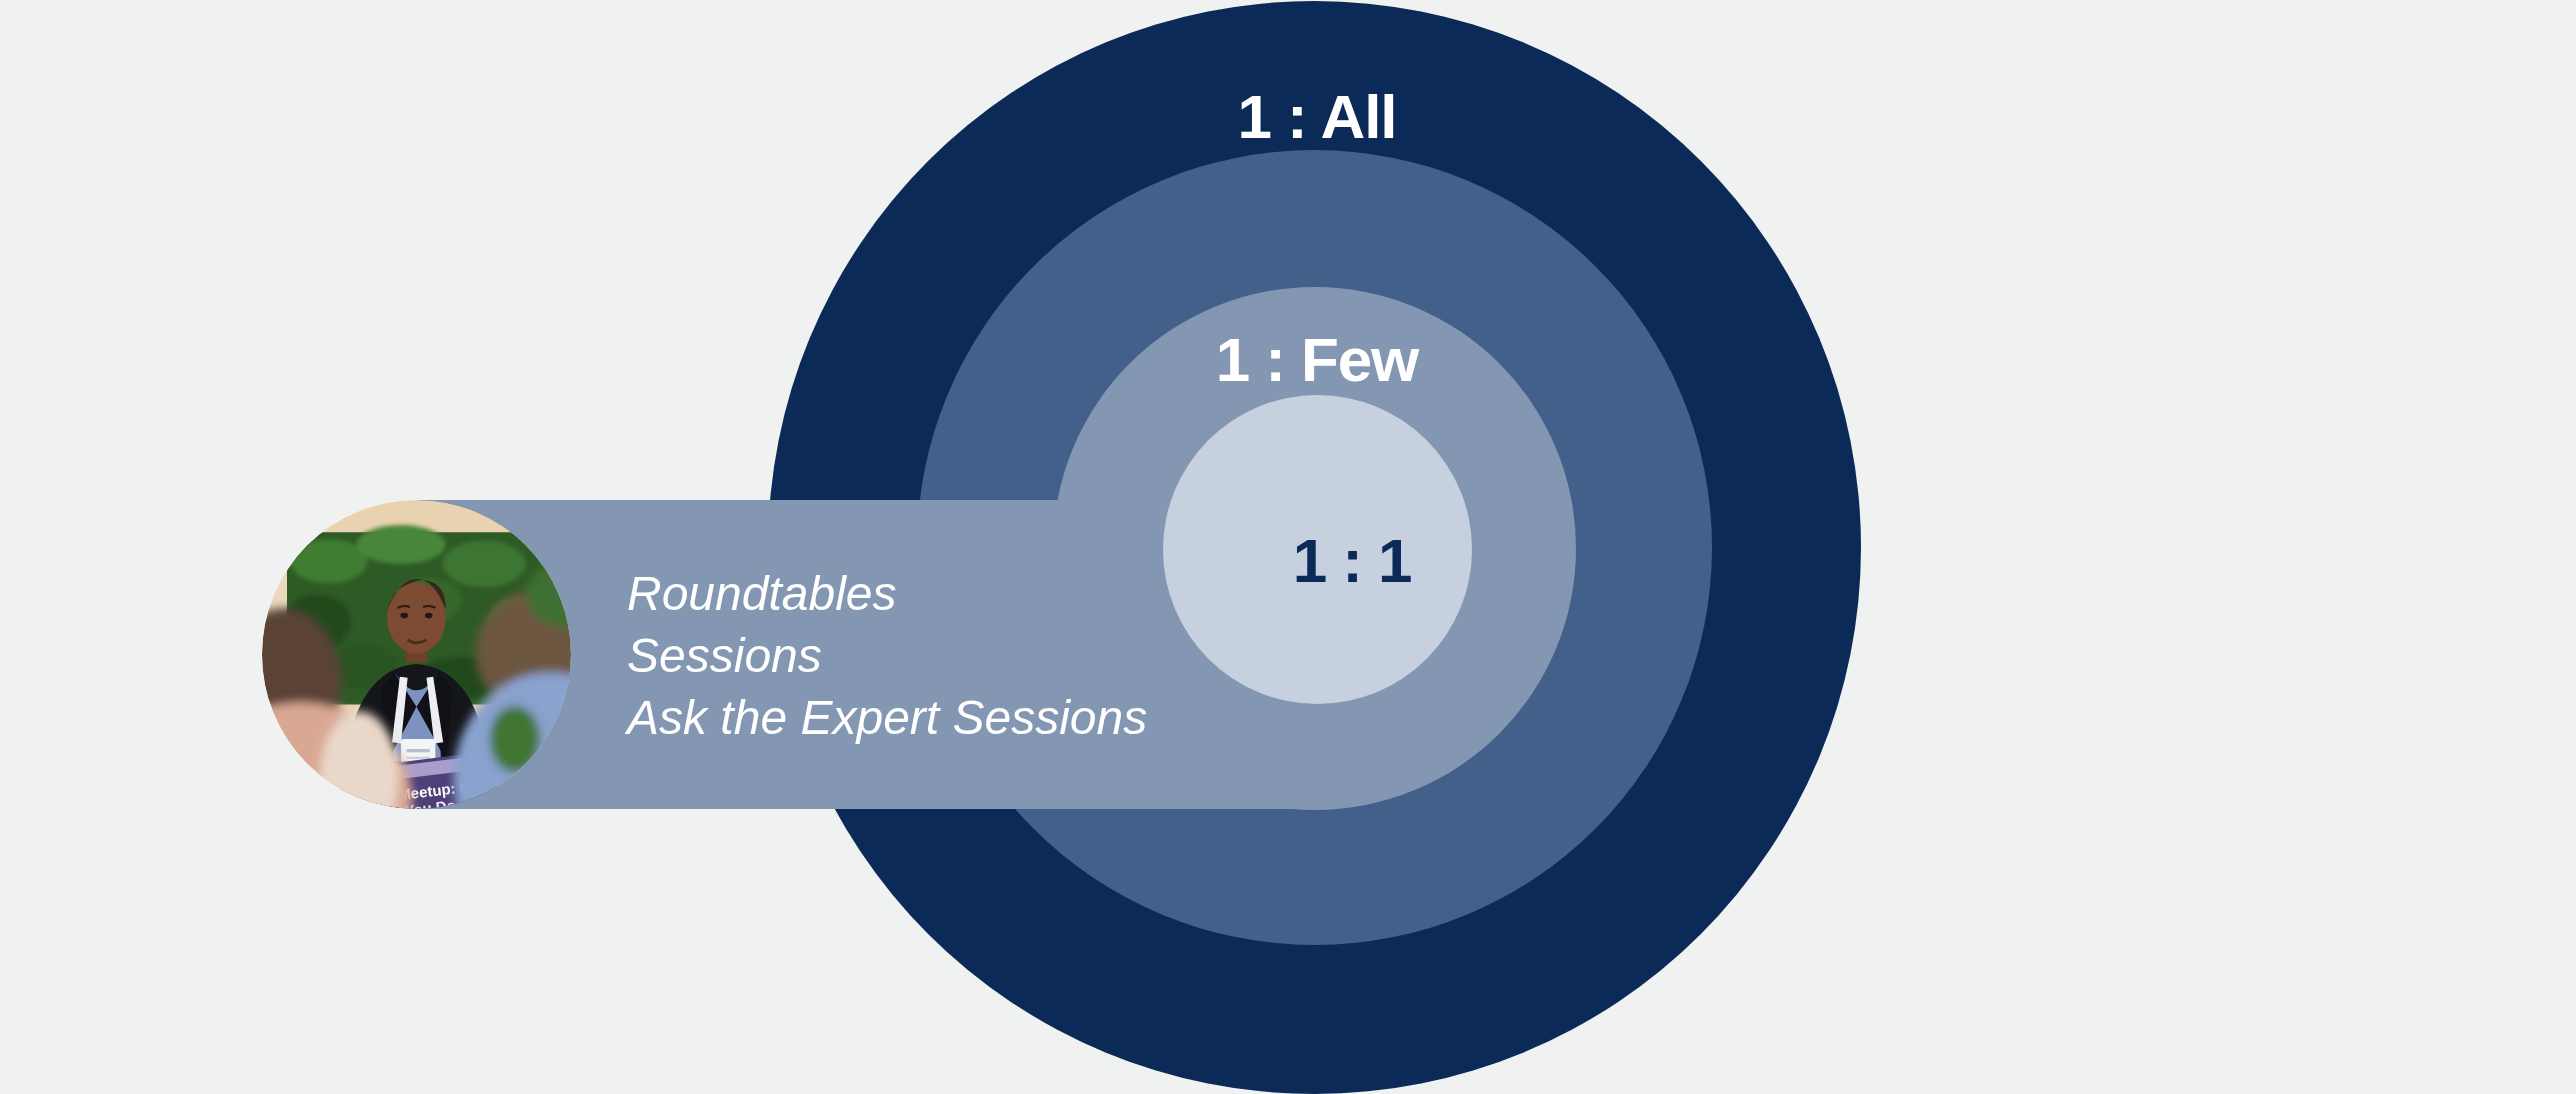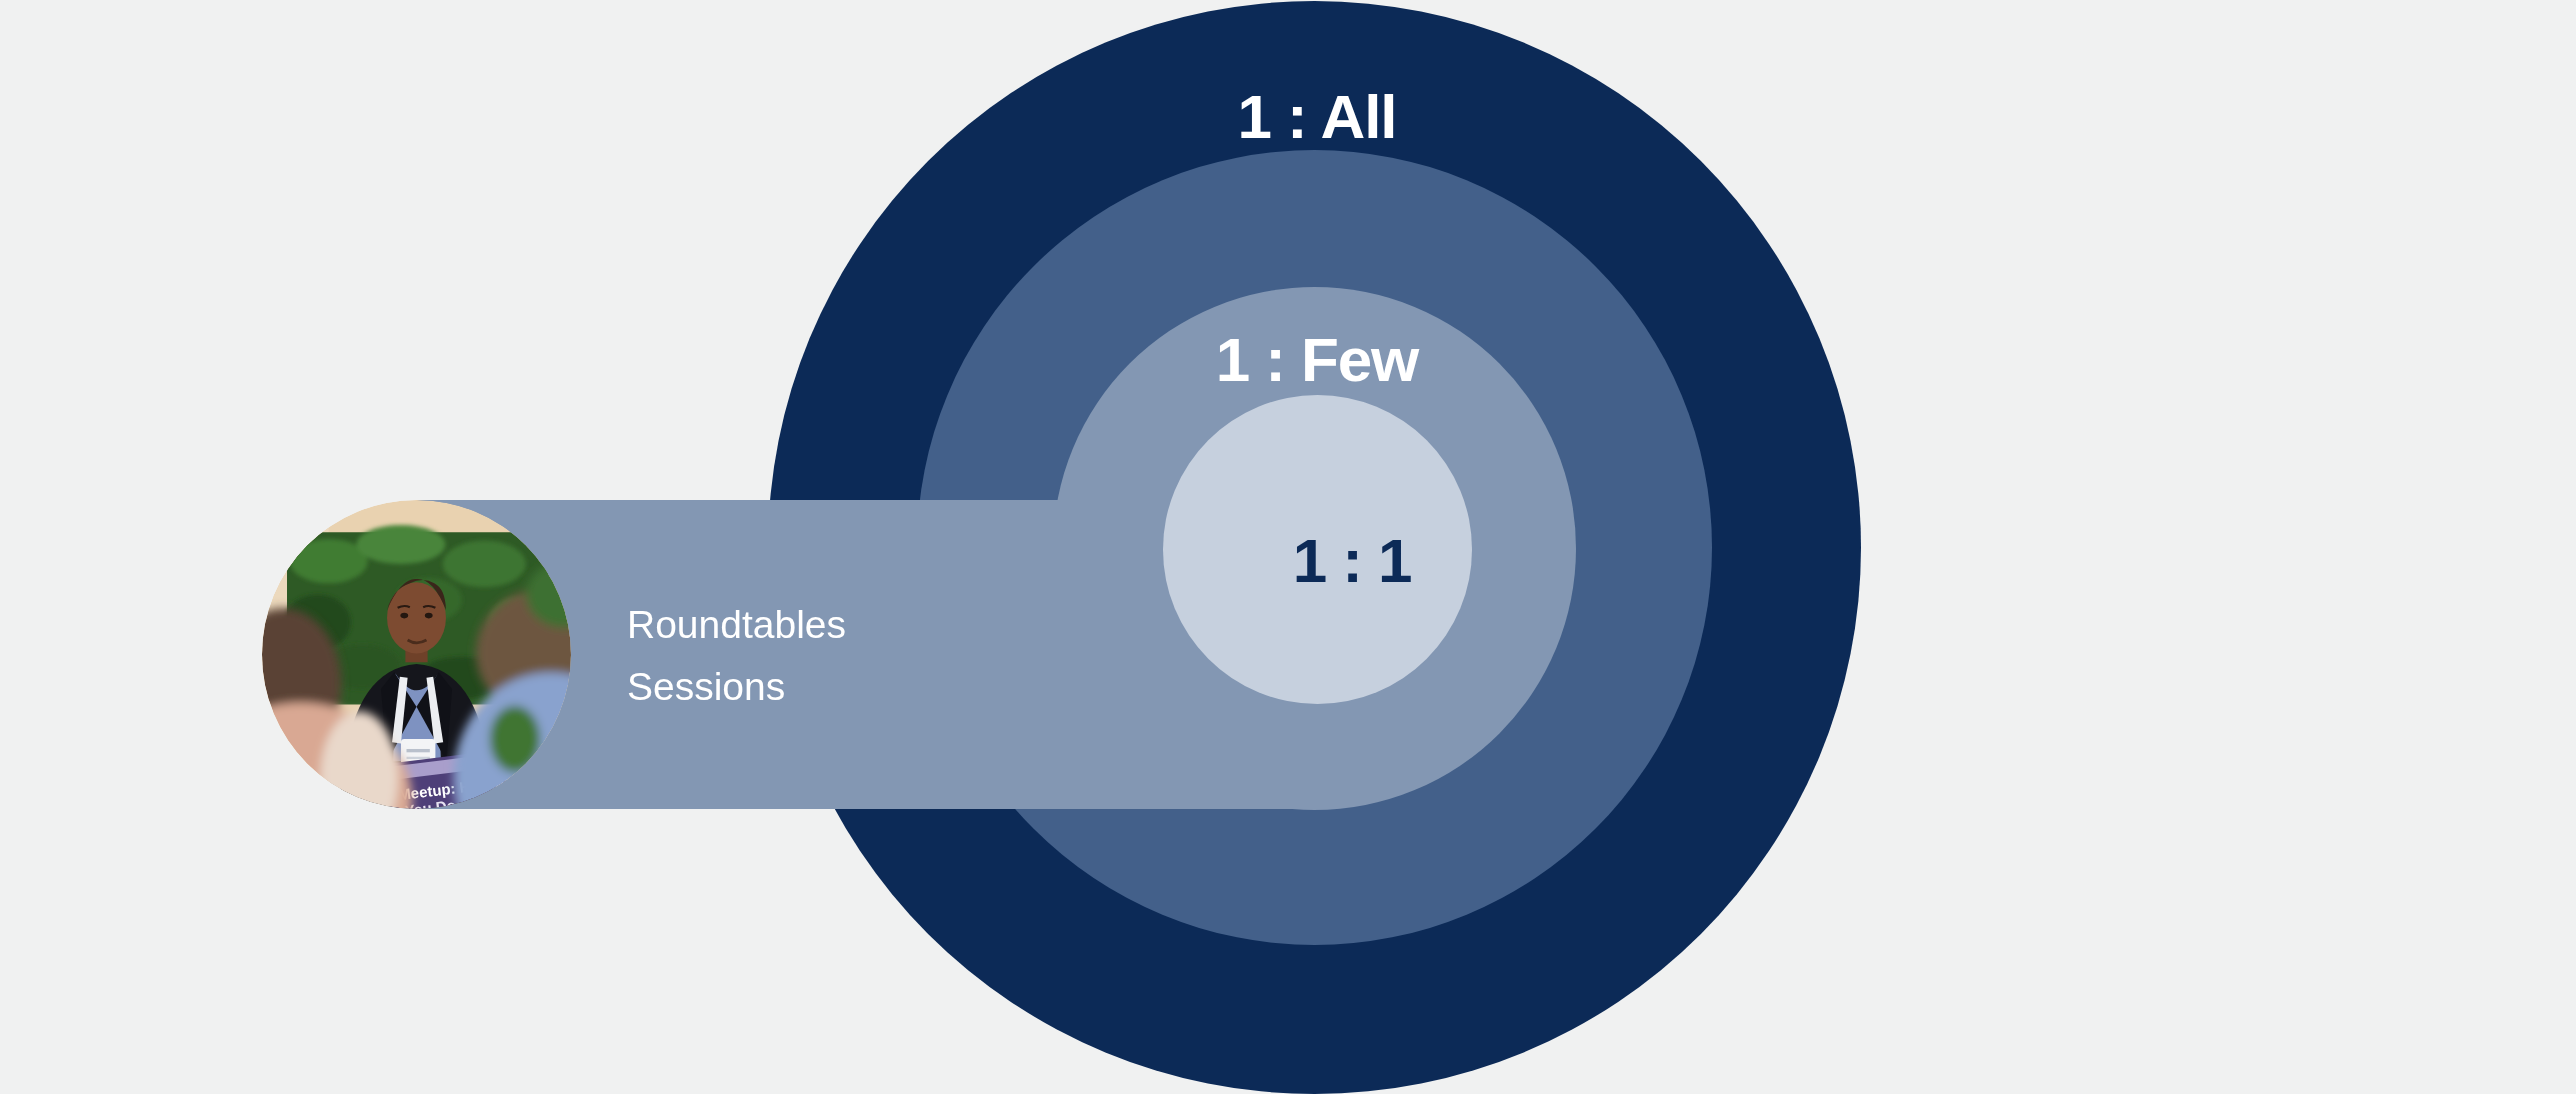--- a/index.html
+++ b/index.html
@@ -57,25 +57,26 @@
   .label-all  { left: 1317px; top: 98px; margin-top: 18px; }
   .label-many { left: 1317px; top: 226px; }
   .label-few  { left: 1317px; top: 359px; text-align: center; }
   .label-one  {
     left: 1317px; top: 560px;
     color: #0c2a57;
     margin-left: 35px;
   }
   .callout-list {
     position: absolute;
-    left: 627px; top: 594px;
+    left: 627px; top: 563px;
     color: #ffffff;
-    font-size: 39px;
+    font-size: 48px;
     line-height: 62px;
     white-space: nowrap;
+    font-style: italic;
   }
   .photo-circle {
     position: absolute;
     left: 262px; top: 500px;
     width: 309px; height: 309px;
     border-radius: 50%;
     overflow: hidden;
   }
   .photo-circle svg { display: block; }
 </style>
@@ -183,16 +184,17 @@
     </svg>
   </div>
 
   <div class="ring-label label-all">1 : All</div>
   <div class="ring-label label-few">1 : Few</div>
   <div class="ring-label label-one">1 : 1</div>
 
   <div class="callout-list">
     <div>Roundtables</div>
     <div>Sessions</div>
+    <div>Ask the Expert Sessions</div>
   </div>
 
 </div>
 
 
 </body></html>

